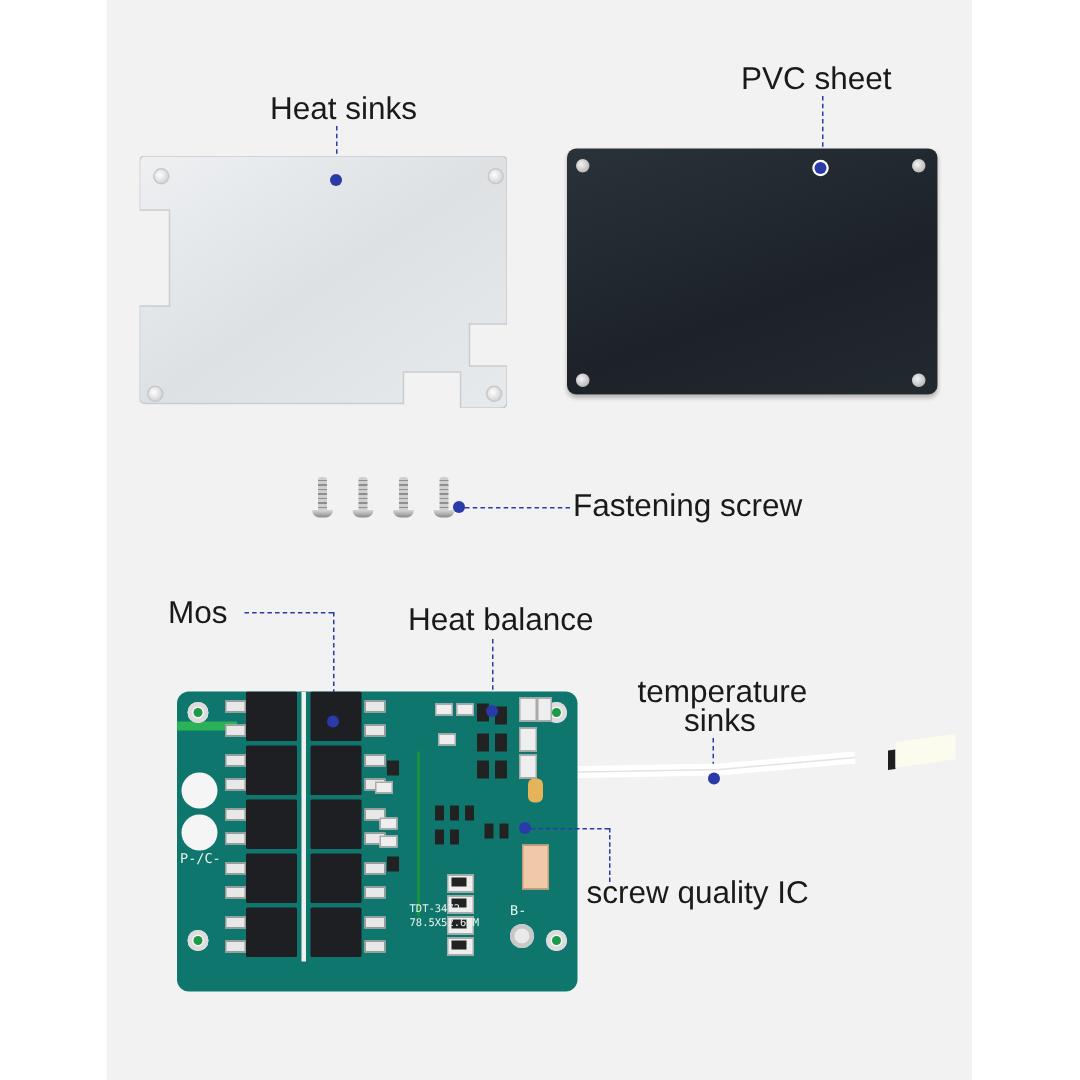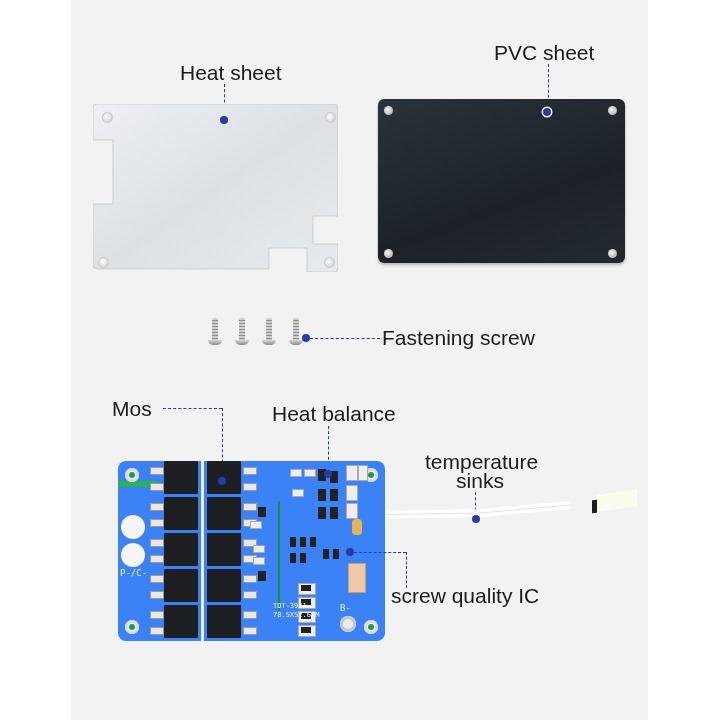--- a/index.html
+++ b/index.html
@@ -20,39 +20,39 @@
   .pvc{position:absolute;left:378px;top:99px;width:247px;height:164px;background:linear-gradient(160deg,#2a323a,#1c2228 60%,#22292f);border-radius:6px;box-shadow:0 2px 3px rgba(0,0,0,.25);}
   .bolt{position:absolute;width:9px;height:9px;border-radius:50%;background:radial-gradient(circle at 40% 40%,#f3f3f3,#b9b9b9 70%,#8d8d8d);}
   .bolt.light{background:radial-gradient(circle at 40% 40%,#ffffff,#d7d7d7 70%,#b0b0b0);border:1px solid #c8c8c8;}
 
   
   .screw{position:absolute;top:318px;width:14px;height:30px;}
   .screw .head{position:absolute;left:0;top:22px;width:14px;height:5px;background:linear-gradient(#d8d8d8,#8a8a8a);border-radius:0 0 7px 7px;}
   .screw .shaft{position:absolute;left:4px;top:0;width:6px;height:23px;background:repeating-linear-gradient(180deg,#cfcfcf 0 2px,#8e8e8e 2px 3px);border-radius:2px 2px 0 0;}
 
   
-  .pcb{position:absolute;left:118px;top:461px;width:267px;height:180px;background:#3b82f6;border-radius:8px;overflow:hidden;}
+  .pcb{position:absolute;left:118px;top:461px;width:267px;height:200px;background:#0f766e;border-radius:8px;overflow:hidden;}
   .pcb .trace{position:absolute;background:#2bb158;}
   .hole{position:absolute;width:14px;height:14px;border-radius:50%;background:#f6f6f6;box-shadow:inset 0 0 0 3px #dcdcdc;}
   .hole::after{content:"";position:absolute;left:4px;top:4px;width:6px;height:6px;border-radius:50%;background:#1d9a48;}
   .bigpad{position:absolute;width:24px;height:24px;border-radius:50%;background:#f5f5f5;}
   .mos{position:absolute;width:34px;height:33px;background:#1e1f22;border-radius:1px;}
   .pin{position:absolute;width:12px;height:6px;background:#e8e8e8;border:1px solid #9a9a9a;}
   .silk{position:absolute;color:#e8f5ec;font-size:9px;font-family:"DejaVu Sans Mono",monospace;}
   .smd{position:absolute;background:#222;}
   .smdw{position:absolute;background:#eee;border:1px solid #aaa;}
   .conn{position:absolute;left:230px;top:102px;width:16px;height:28px;background:#efc9a8;border:1px solid #c79c7a;}
   .cable{position:absolute;left:370px;top:507px;width:230px;height:10px;}
 </style>
 </head>
 <body>
 
 <div class="panel"></div>
 
-<div class="label" style="left:180px;top:63px;">Heat sheet</div>
+<div class="label" style="left:180px;top:63px;">Heat sinks</div>
 <div class="vdash" style="left:224px;top:84px;height:34px;"></div>
 <div class="heatsink">
   <svg viewBox="0 0 245 168">
     <defs>
       <linearGradient id="hs" x1="0" y1="0" x2="1" y2="1">
         <stop offset="0" stop-color="#eef0f2"></stop>
         <stop offset="0.5" stop-color="#dde1e4"></stop>
         <stop offset="1" stop-color="#e7eaec"></stop>
       </linearGradient>
     </defs>
@@ -190,21 +190,21 @@
 
   <div class="smdw" style="left:180px;top:122px;width:16px;height:10px;"></div>
   <div class="smd" style="left:183px;top:124px;width:10px;height:6px;"></div>
   <div class="smdw" style="left:180px;top:136px;width:16px;height:10px;"></div>
   <div class="smd" style="left:183px;top:138px;width:10px;height:6px;"></div>
   <div class="smdw" style="left:180px;top:150px;width:16px;height:10px;"></div>
   <div class="smd" style="left:183px;top:152px;width:10px;height:6px;"></div>
   <div class="smdw" style="left:180px;top:164px;width:16px;height:10px;"></div>
   <div class="smd" style="left:183px;top:166px;width:10px;height:6px;"></div>
 
-  <div class="silk" style="left:155px;top:141px;font-size:7px;">TDT-3941</div>
+  <div class="silk" style="left:155px;top:141px;font-size:7px;">TDT-3472</div>
   <div class="silk" style="left:155px;top:150px;font-size:7px;">78.5X52.6MM</div>
   <div class="silk" style="left:222px;top:142px;">B-</div>
   <div class="abs" style="left:222px;top:155px;width:16px;height:16px;border-radius:50%;background:#eaeaea;box-shadow:inset 0 0 0 3px #c8c8c8;"></div>
 
   <div class="abs" style="left:234px;top:58px;width:10px;height:16px;background:#e5b45a;border-radius:4px;"></div>
   <div class="conn"></div>
 </div>
 
 <div class="dot" style="left:218px;top:477px;"></div>
 <div class="dot" style="left:324px;top:470px;"></div>

